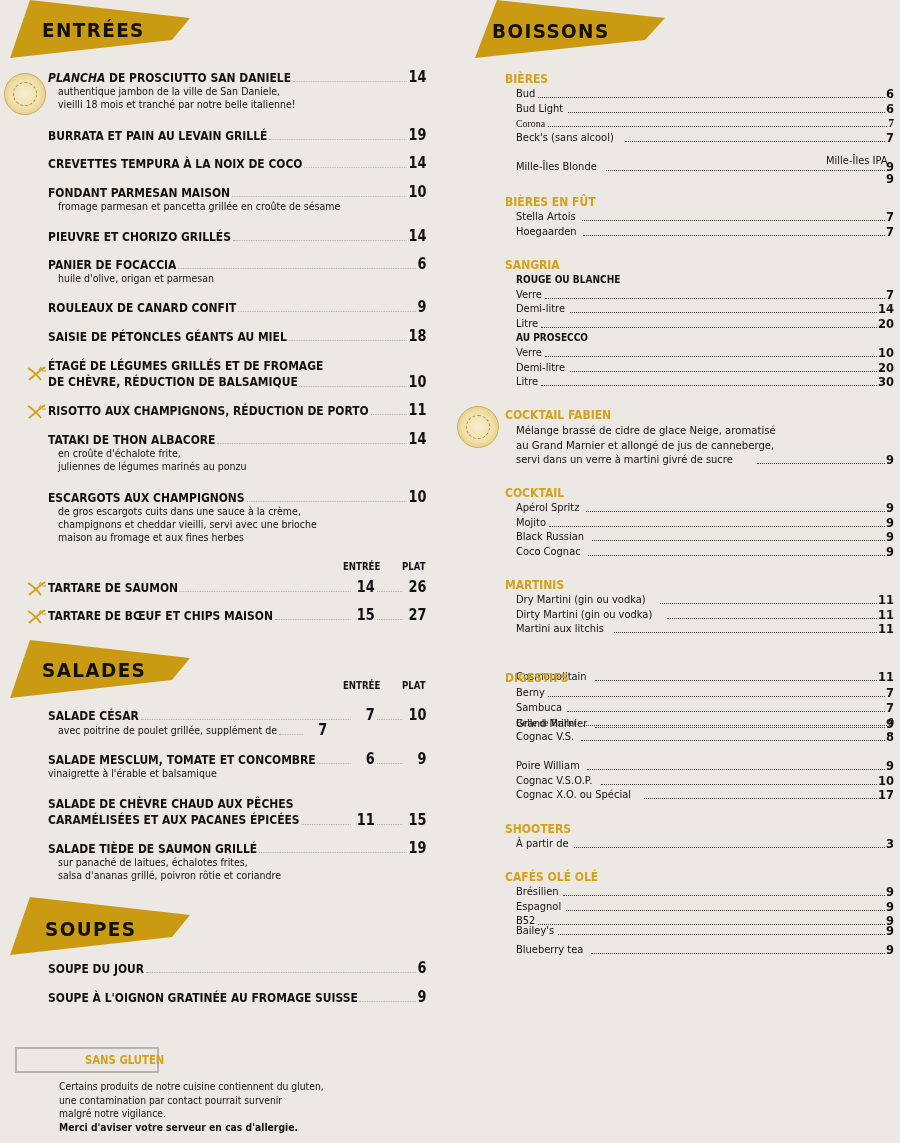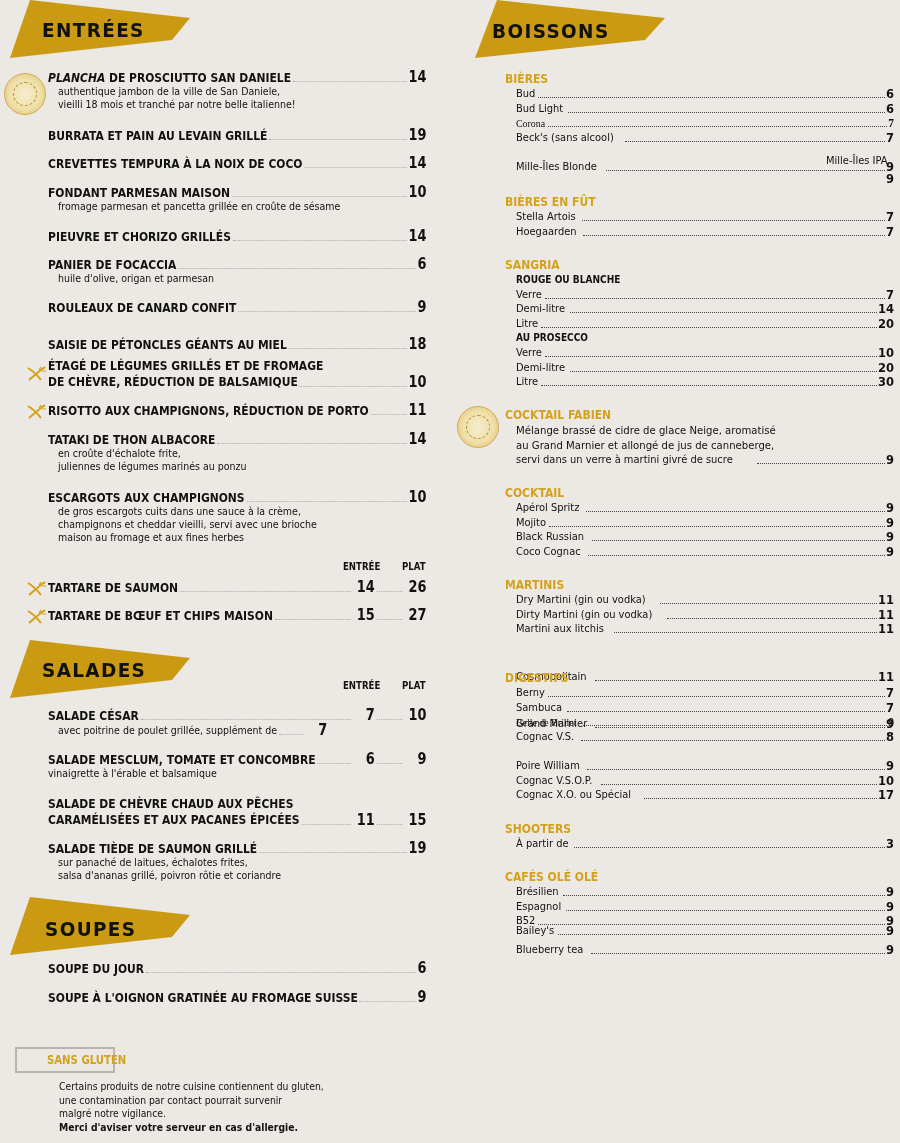--- a/index.html
+++ b/index.html
@@ -33,21 +33,21 @@
 
   
   .cat { position: absolute; left: 505px; font-family: "DejaVu Sans", sans-serif; font-weight: bold; font-size: 12px; color: #d4a11a; transform: scaleX(0.9); transform-origin: left top; }
   .drink { position: absolute; left: 516px; width: 378px; display: flex; align-items: flex-end; font-family: "DejaVu Sans", sans-serif; font-size: 11px; line-height: 14px; }
   .drink .nm { white-space: nowrap; transform: scaleX(0.9); transform-origin: left bottom; display: inline-block; }
   .drink .ld { flex: 1; border-bottom: 1px dotted #444; margin: 0 1px 3px 0; }
   .drink .pr { font-weight: bold; font-size: 11.5px; }
   .subcat { position: absolute; left: 516px; font-family: "DejaVu Sans", sans-serif; font-weight: bold; font-size: 10.5px; transform: scaleX(0.86); transform-origin: left top; }
   .fabien-desc { position: absolute; left: 516px; font-family: "DejaVu Sans", sans-serif; font-size: 11px; line-height: 15px; transform: scaleX(0.92); transform-origin: left top; white-space: nowrap; }
 
-  .gf-box { position: absolute; left: 15px; top: 1047px; width: 100px; height: 26px; border: 2px solid #b9b5ae; display: flex; align-items: center; padding-left: 26px; }
+  .gf-box { position: absolute; left: 15px; top: 1047px; width: 144px; height: 26px; border: 2px solid #b9b5ae; display: flex; align-items: center; padding-left: 20px; gap: 44px; }
   .gf-box .lbl { font-family: "DejaVu Sans", sans-serif; font-weight: bold; font-size: 11.5px; color: #d4a11a; margin-left: 4px; transform: scaleX(0.88); transform-origin: left center; white-space: nowrap; }
   .note { position: absolute; left: 59px; top: 1080px; font-family: "DejaVu Sans", sans-serif; font-size: 10.5px; line-height: 13.5px; transform: scaleX(0.88); transform-origin: left top; white-space: nowrap; }
   .note .b { font-weight: bold; }
 </style>
 </head>
 <body>
 
 <svg width="0" height="0" style="position:absolute">
   <defs>
     <g id="wheat">
@@ -121,21 +121,21 @@
   </div>
 
   <div class="item" style="top:300px;">
     <div class="item-row">
         <span class="item-name">ROULEAUX DE CANARD CONFIT</span>
         <span class="dots"></span>
         <span class="price">9</span>
       </div>
   </div>
 
-  <div class="item" style="top:329px;margin-top:8px;">
+  <div class="item" style="top:329px;">
     <div class="item-row">
         <span class="item-name">SAISIE DE PÉTONCLES GÉANTS AU MIEL</span>
         <span class="dots"></span>
         <span class="price">18</span>
       </div>
   </div>
 
   <svg class="gf-icon" style="top:366px;" viewBox="0 0 20 16">
       <use href="#wheat"></use>
     </svg>

